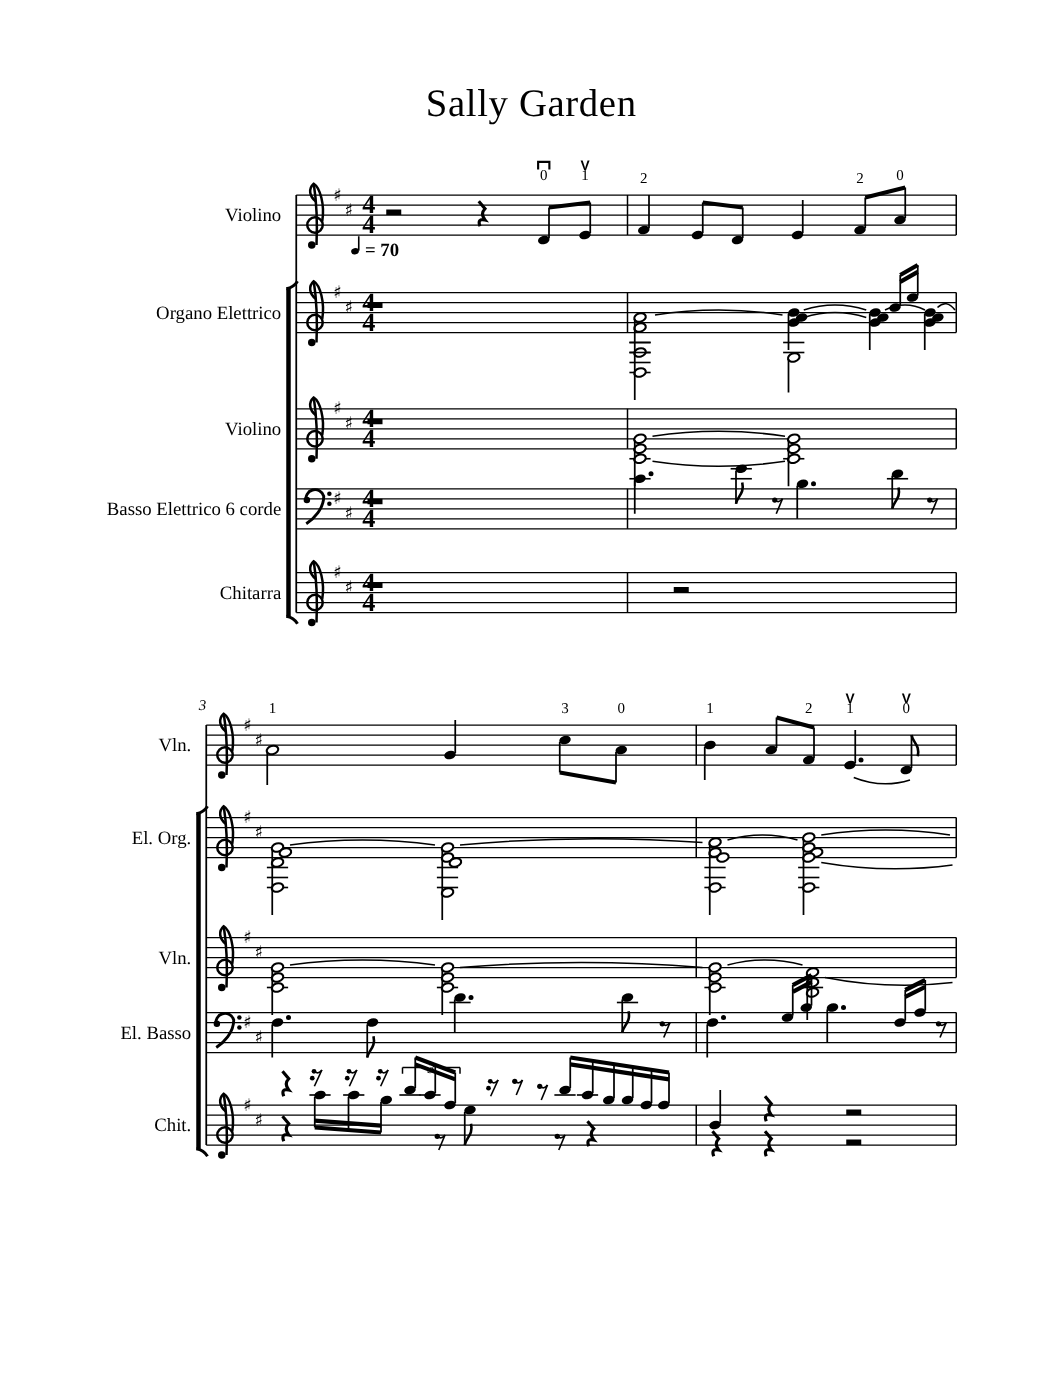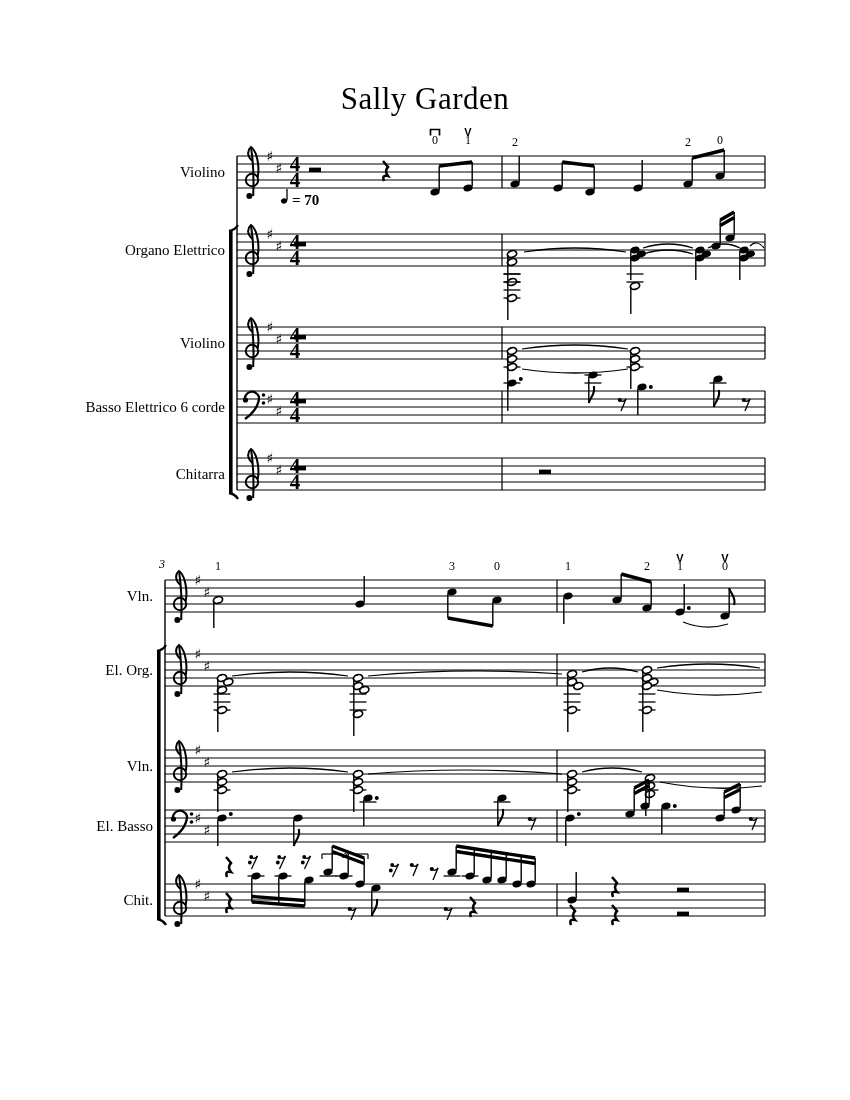--- a/index.html
+++ b/index.html
@@ -1,18 +1,18 @@
 <!DOCTYPE html>
 <html><head>
 <meta charset="utf-8">
 <style>
   html,body{margin:0;padding:0;background:#e8e8e8;}
   .page{position:relative;width:850px;height:1100px;margin:0 auto;background:#ffffff;overflow:hidden;
         font-family:"Liberation Serif", serif;}
-  .title{position:absolute;top:60px;left:0;width:850px;text-align:center;
+  .title{position:absolute;top:44px;left:0;width:850px;text-align:center;
          font-size:31px;font-weight:400;color:#000;letter-spacing:.5px;}
   svg{position:absolute;left:0;top:0;}
   text{user-select:none;}
 </style>
 </head>
 <body>
 
 <div class="page">
   <h1 class="title">Sally Garden</h1>
   <svg id="score" width="850" height="1100" viewBox="0 0 850 1100">

